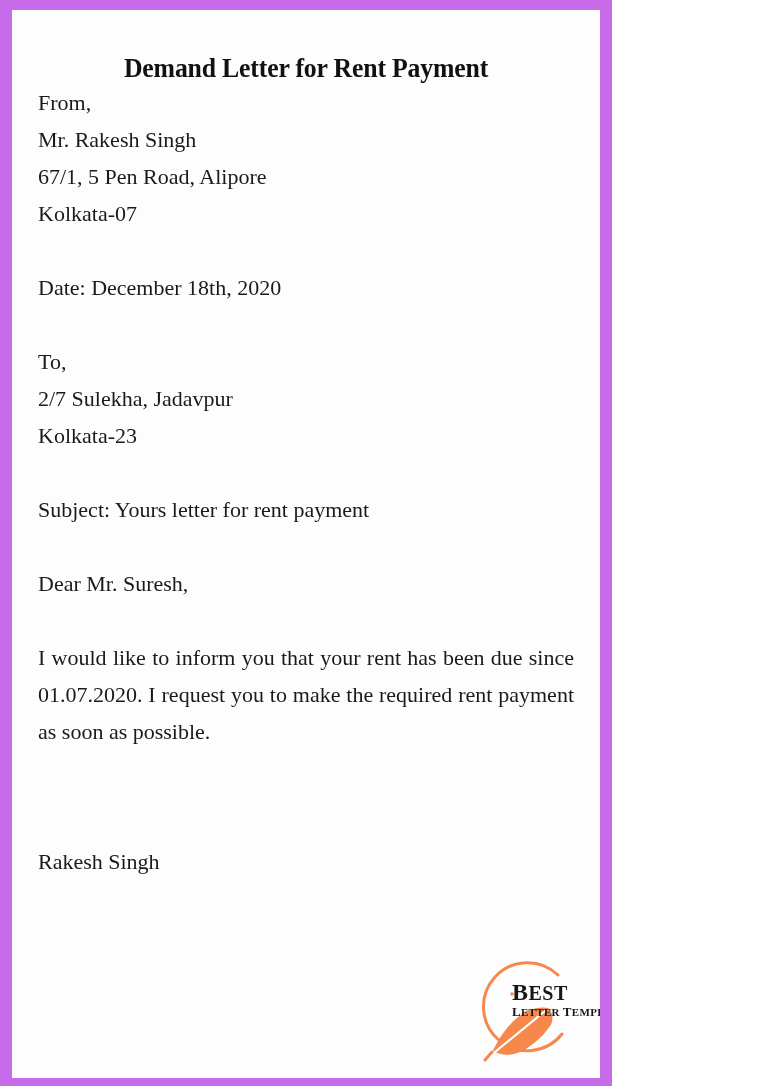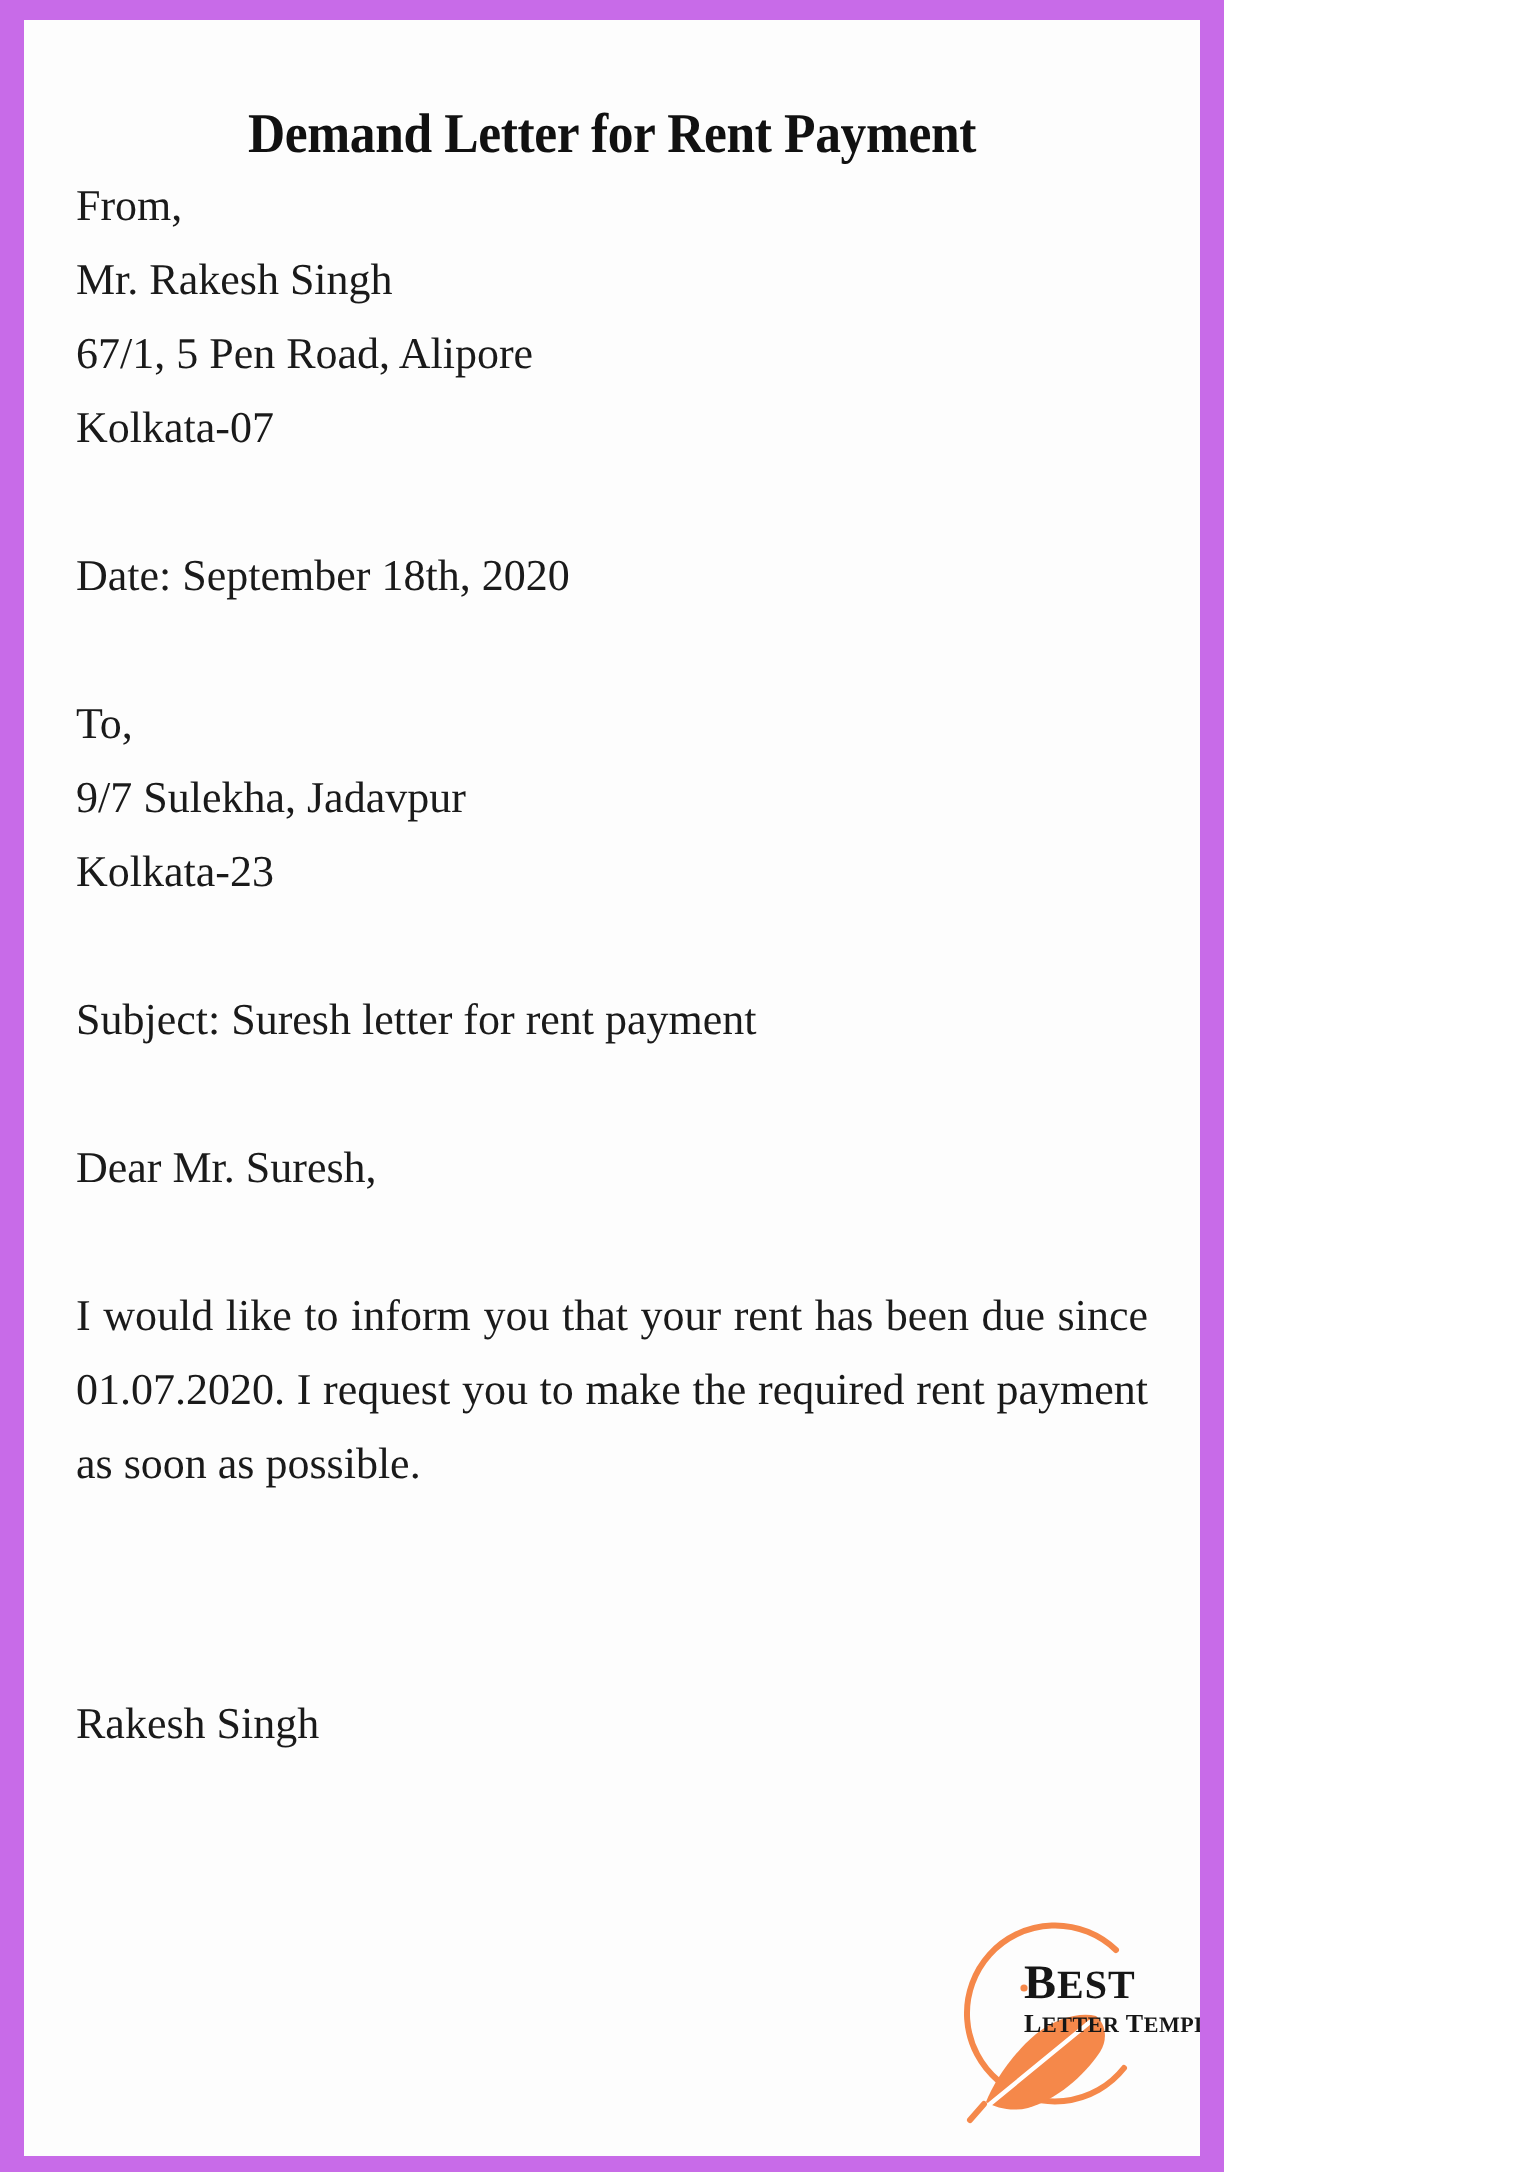--- a/index.html
+++ b/index.html
@@ -125,35 +125,35 @@
       <div class="block">
         <span class="line">From,</span>
         <span class="line">Mr. Rakesh Singh</span>
         <span class="line">67/1, 5 Pen Road, Alipore</span>
         <span class="line">Kolkata-07</span>
       </div>
 
       <div class="gap-md"></div>
 
       <div class="block">
-        <span class="line">Date: September 18th, 2020</span>
+        <span class="line">Date: December 18th, 2020</span>
       </div>
 
       <div class="gap-md"></div>
 
       <div class="block">
         <span class="line">To,</span>
-        <span class="line">9/7 Sulekha, Jadavpur</span>
+        <span class="line">2/7 Sulekha, Jadavpur</span>
         <span class="line">Kolkata-23</span>
       </div>
 
       <div class="gap-md"></div>
 
       <div class="block">
-        <span class="line">Subject: Suresh letter for rent payment</span>
+        <span class="line">Subject: Yours letter for rent payment</span>
       </div>
 
       <div class="gap-md"></div>
 
       <div class="block">
         <span class="line">Dear Mr. Suresh,</span>
       </div>
 
       <div class="gap-md"></div>
 

